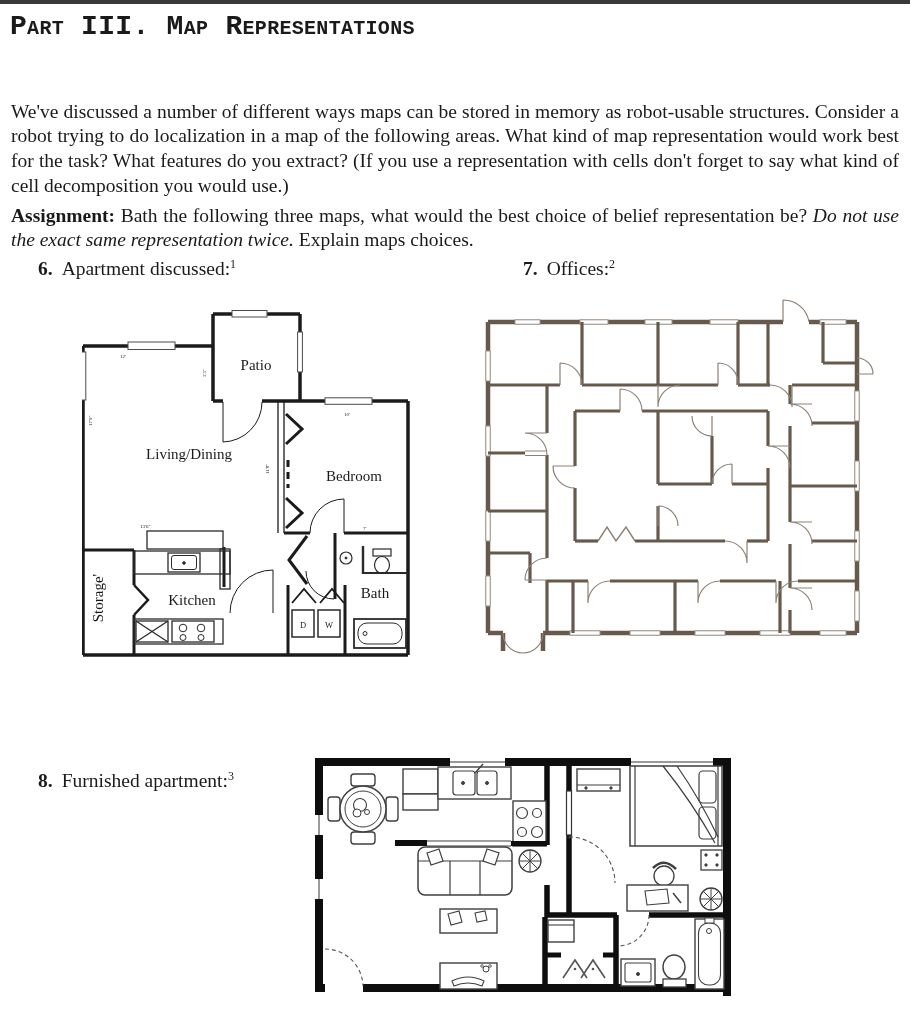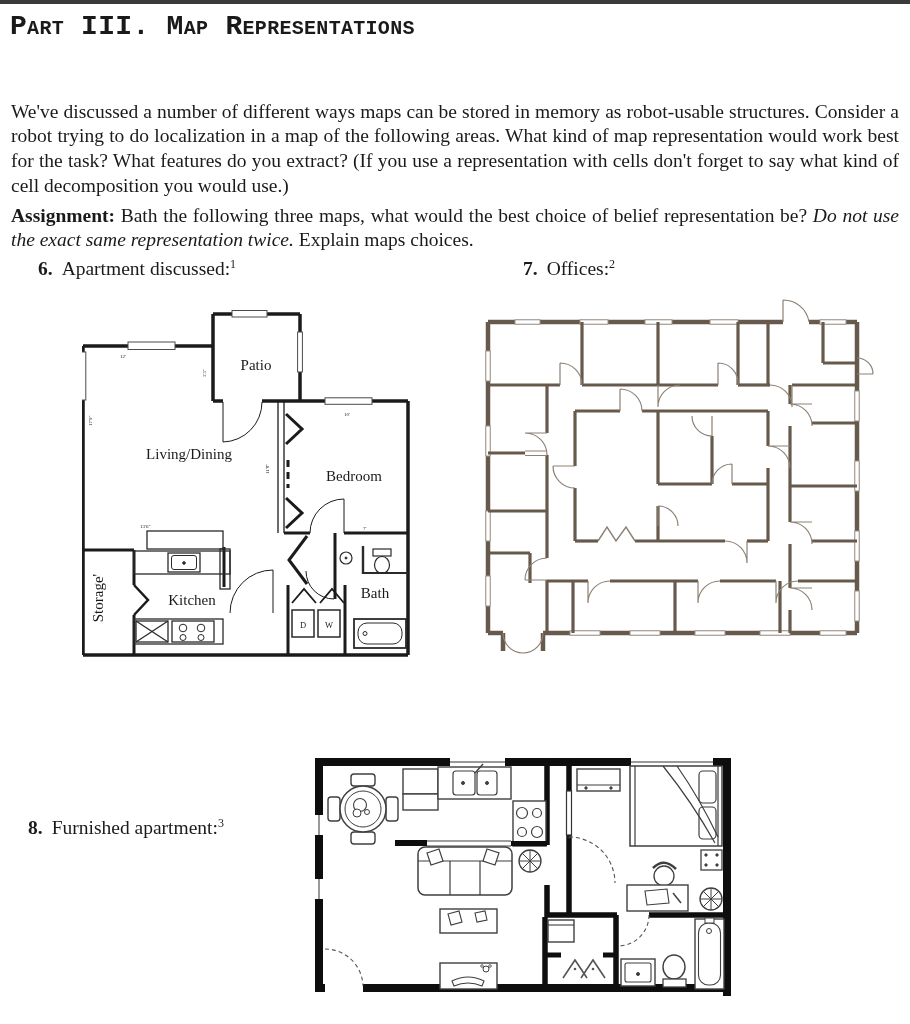--- a/index.html
+++ b/index.html
@@ -40,21 +40,21 @@
 <div class="title">Part III. Map Representations</div>
 
 <p class="para intro">We've discussed a number of different ways maps can be stored in memory as robot-usable structures. Consider a robot trying to do localization in a map of the following areas. What kind of map representation would work best for the task? What features do you extract? (If you use a representation with cells don't forget to say what kind of cell decomposition you would use.)</p>
 
 <p class="para assignment"><span class="bold">Assignment:</span><span> Bath the following three maps, what would the best choice of belief representation be? </span><span class="italic">Do not use the exact same representation twice.</span><span> Explain maps choices.</span></p>
 
 <div class="item" style="left:38px;top:258px;"><span class="num">6.</span><span>Apartment discussed:</span><sup>1</sup></div>
 
 <div class="item" style="left:483px;top:258px;margin-left:40px;"><span class="num">7.</span><span>Offices:</span><sup>2</sup></div>
 
-<div class="item" style="left:28px;top:770px;margin-top:47px;"><span class="num">8.</span><span>Furnished apartment:</span><sup>3</sup></div>
+<div class="item" style="left:38px;top:770px;"><span class="num">8.</span><span>Furnished apartment:</span><sup>3</sup></div>
 
 <svg class="fig fig6" width="328" height="357" viewBox="0 0 328 357">
   <g stroke="#1b1b1b" stroke-width="3.5" fill="none">
     <path d="M1,44 H131"></path>
     <path d="M1,44 V353"></path>
     <path d="M131,12 V99"></path>
     <path d="M131,12 H218"></path>
     <path d="M218,12 V99"></path>
     <path d="M131,99 H141"></path>
     <path d="M180,99 H326"></path>

